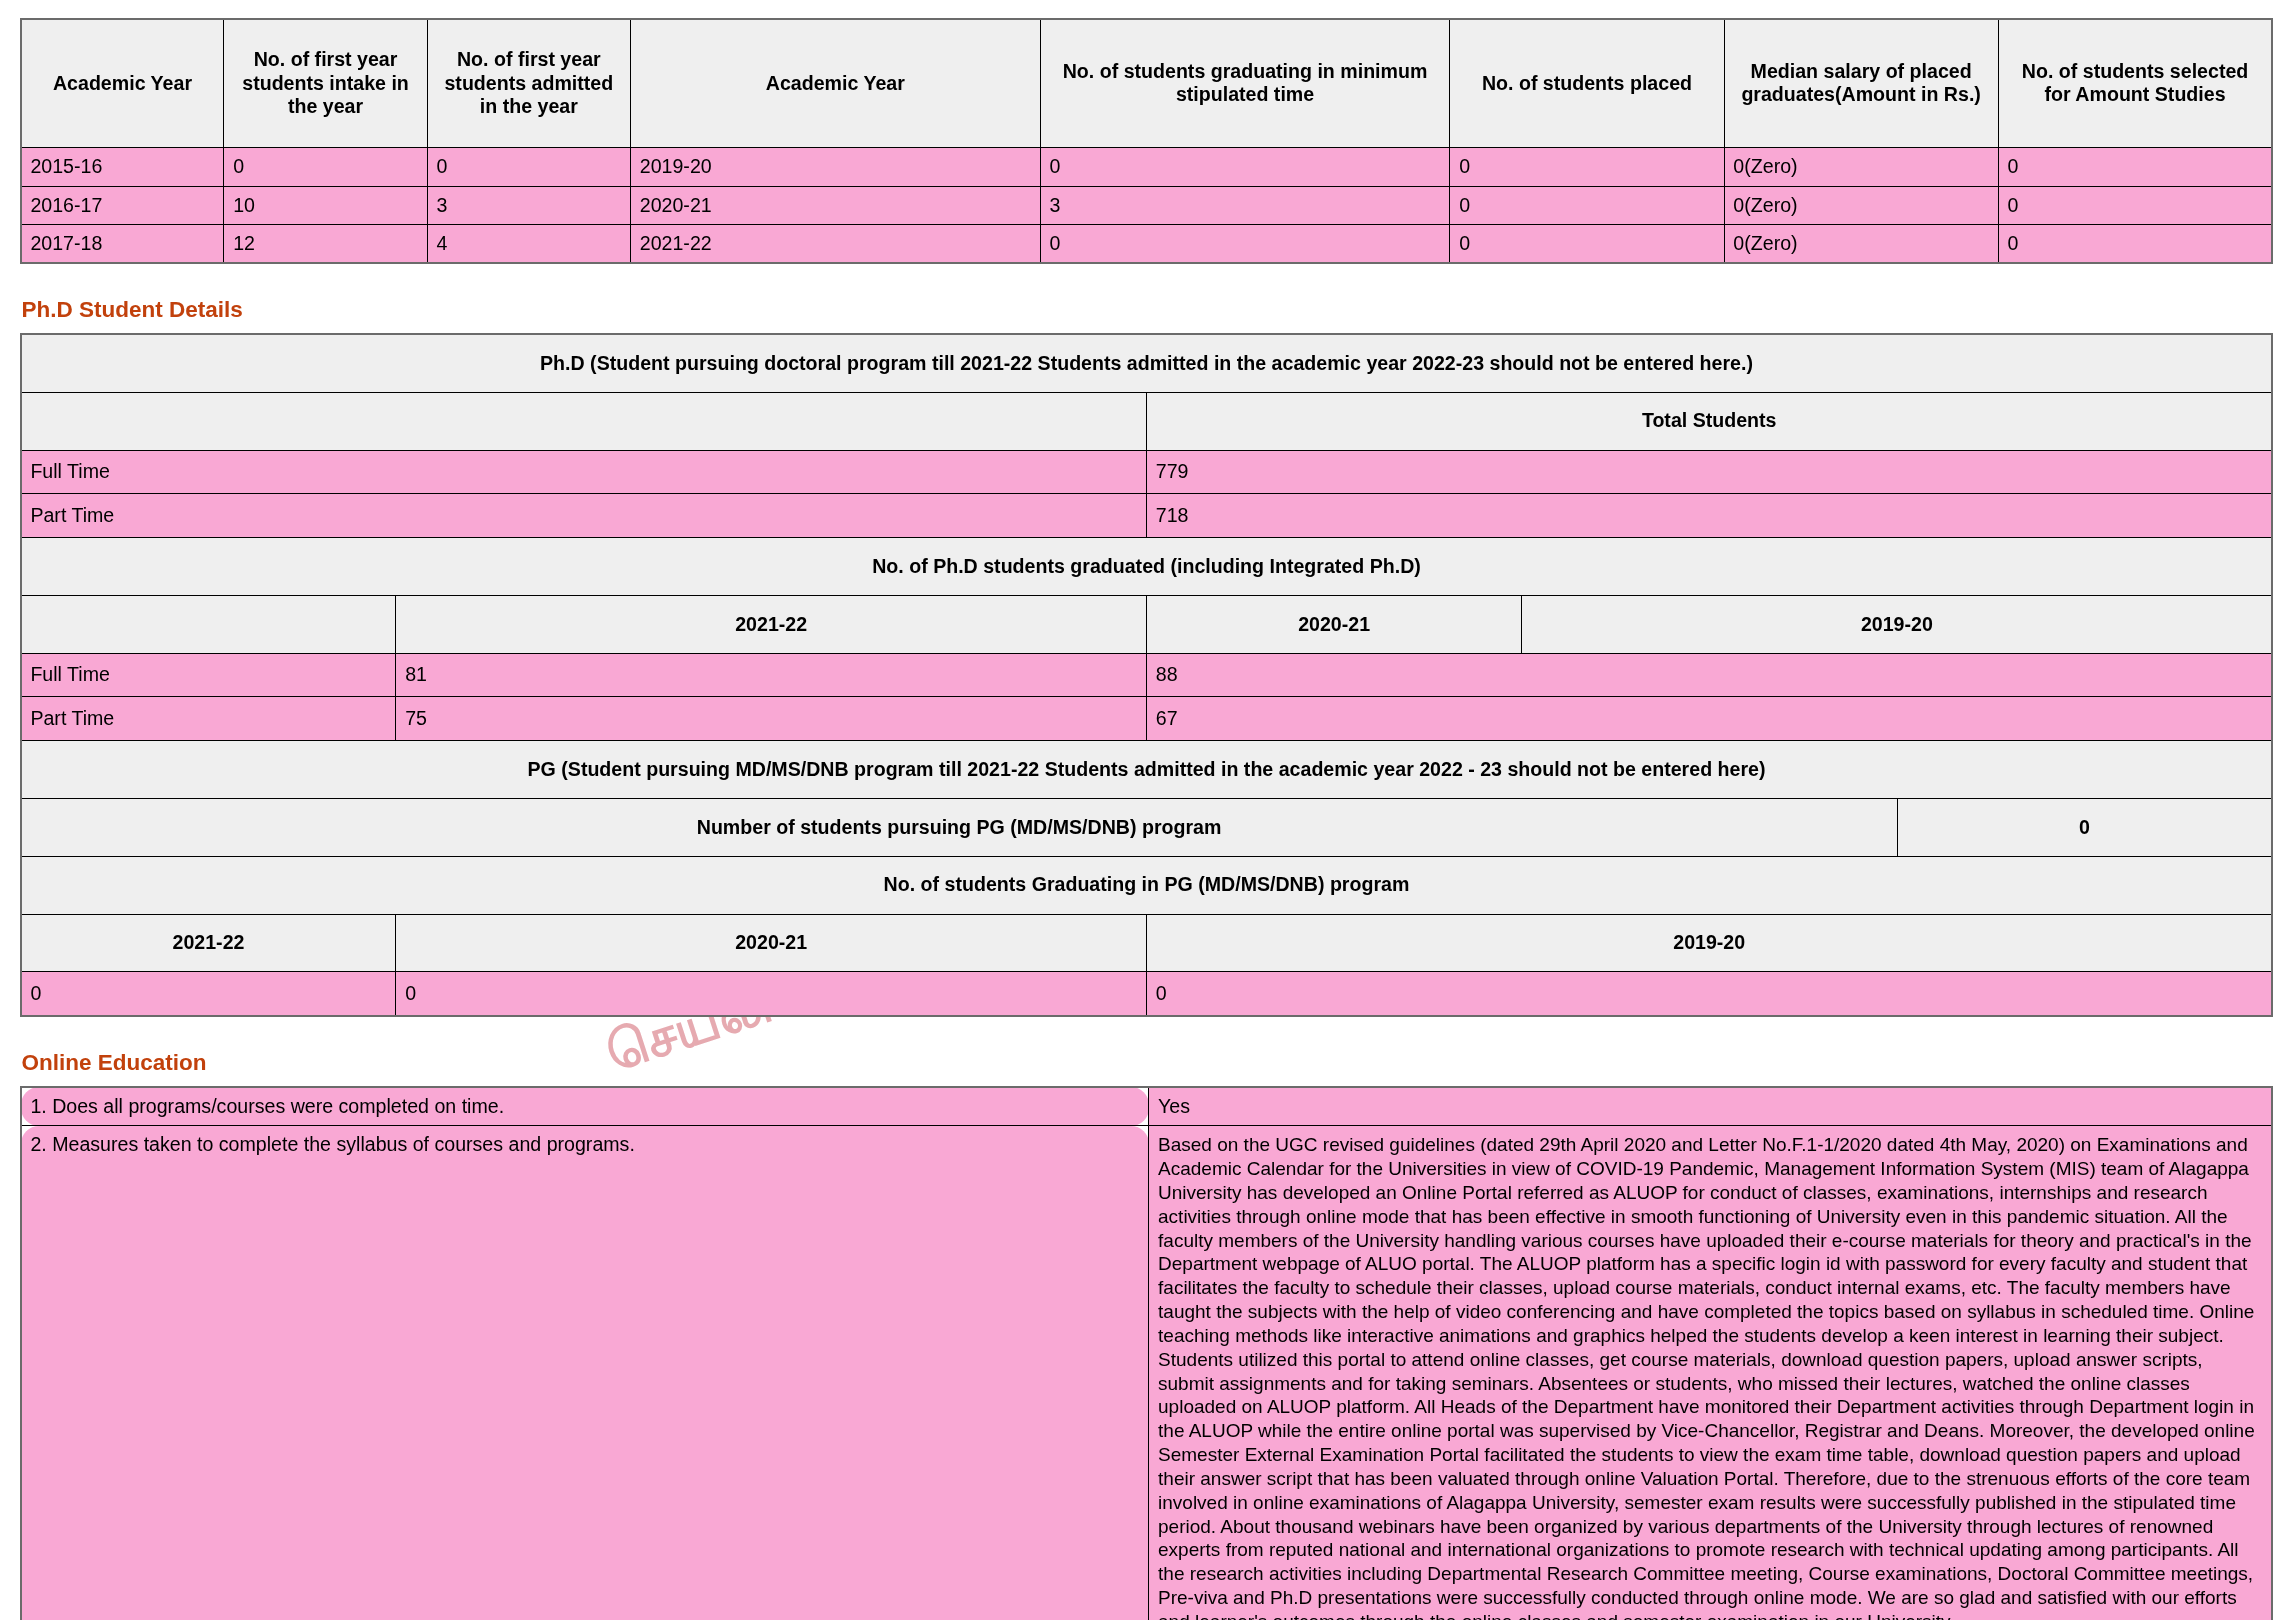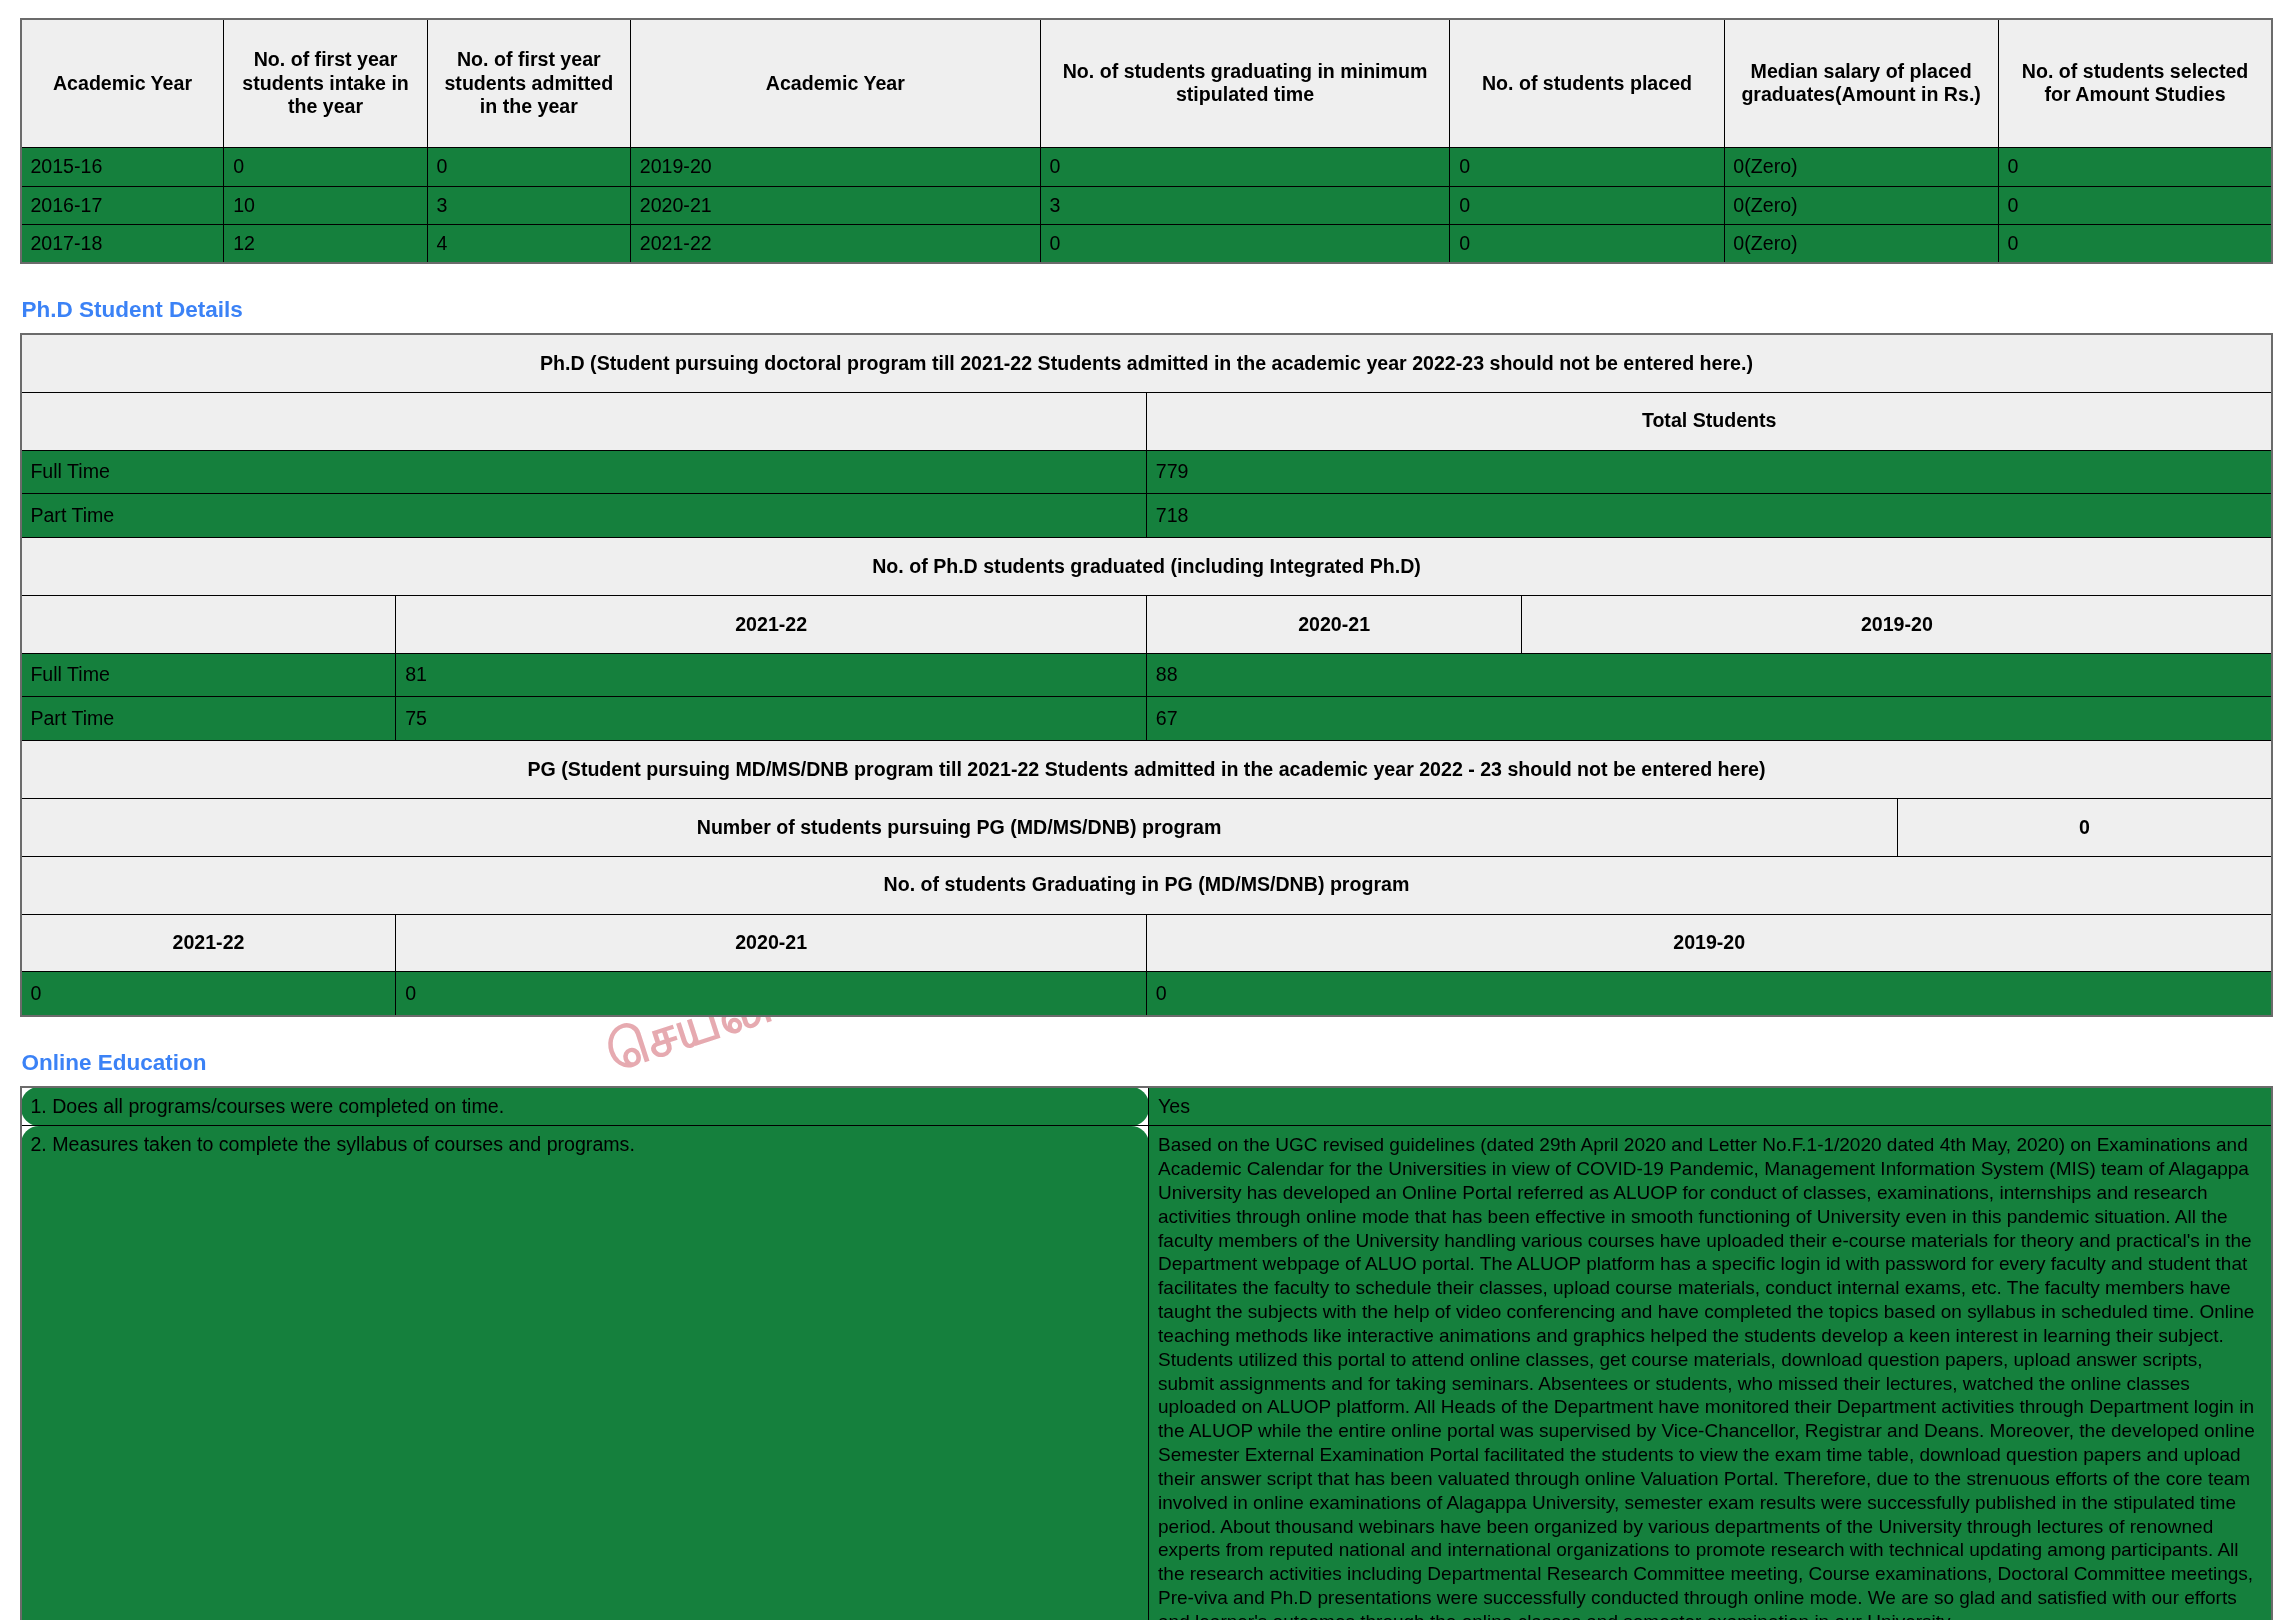--- a/index.html
+++ b/index.html
@@ -66,33 +66,33 @@
     background: rgba(255,255,255,0.0);
     text-align: left;
     font-weight: normal;
   }
   td.num { text-align: left; }
   th.tall { height: 114px; }
 
   .section-title {
     font-size: 22.5px;
     font-weight: bold;
-    color: #3b82f6;
+    color: #c2410c;
     margin: 33px 0 9.8px 2px;
     position: relative;
     z-index: 2;
   }
 
   
   .phd-band th {
     height: 43px;
   }
   .phd-row td { height: 29px; }
 
-  td.white-cell { background: #15803d; }
+  td.white-cell { background: #f9a8d4; }
 
   
   .oe td { vertical-align: top; }
   .oe td.qcol { width: 50.1%; border-radius: 18px; }
   .long-text {
     font-size: 19px;
     line-height: 1.255;
     text-align: left;
     white-space: normal;
   }

